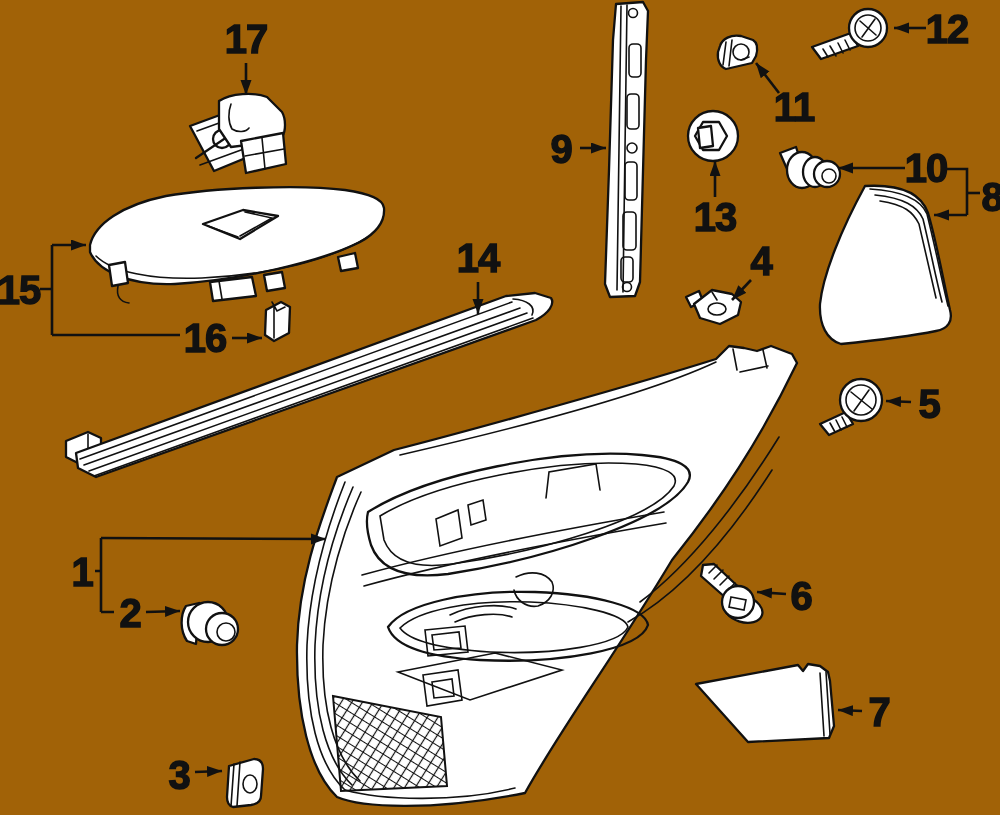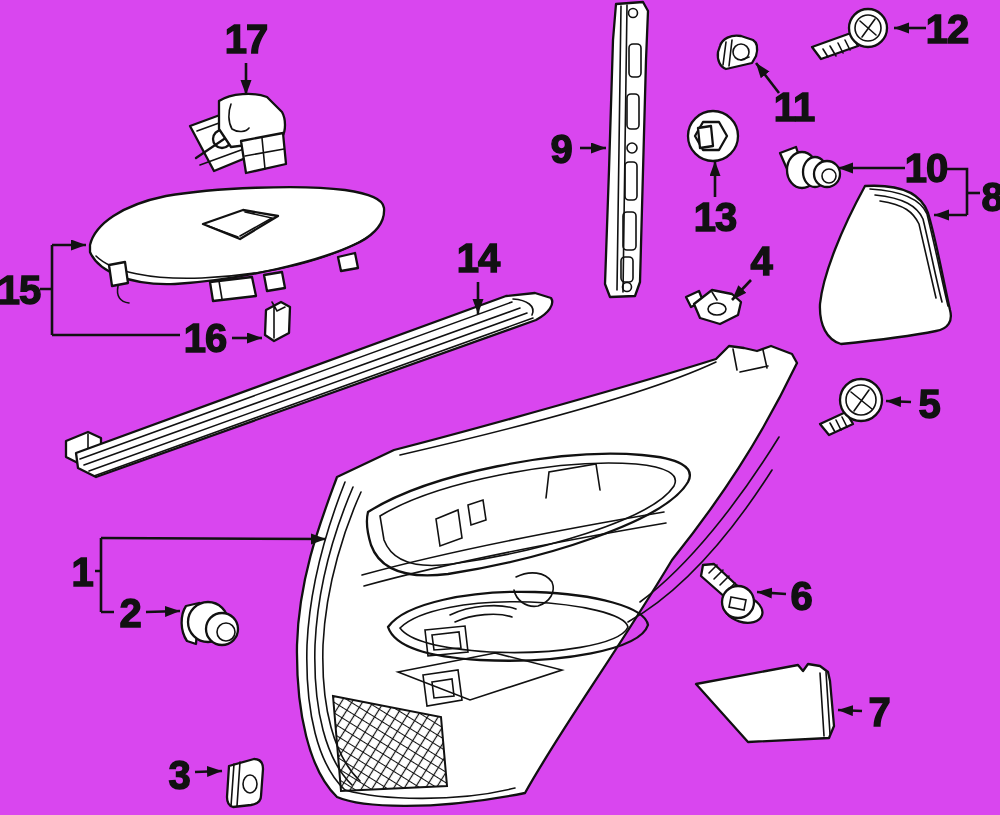--- a/index.html
+++ b/index.html
@@ -1,16 +1,16 @@
 <!DOCTYPE html>
 <html><head>
 <meta charset="utf-8">
 <style>
   html,body{margin:0;padding:0;background:#fff;}
-  .stage{width:1000px;height:815px;background:#d946ef;position:relative;overflow:hidden;}
+  .stage{width:1000px;height:815px;background:#a16207;position:relative;overflow:hidden;}
   svg{display:block;}
   .ln{stroke:#111;stroke-width:2.3;fill:none;stroke-linecap:round;stroke-linejoin:round;}
   .lnf{stroke:#111;stroke-width:2.3;fill:#fff;stroke-linecap:round;stroke-linejoin:round;}
   .thin{stroke:#111;stroke-width:1.6;fill:none;stroke-linecap:round;}
   .leader{stroke:#111;stroke-width:2.6;fill:none;stroke-linecap:butt;}
   .n{font:700 40px "Liberation Sans", sans-serif;letter-spacing:-1px;fill:#111;
      stroke:#111;stroke-width:1.4;paint-order:stroke;}
 </style>
 </head>
 <body>

